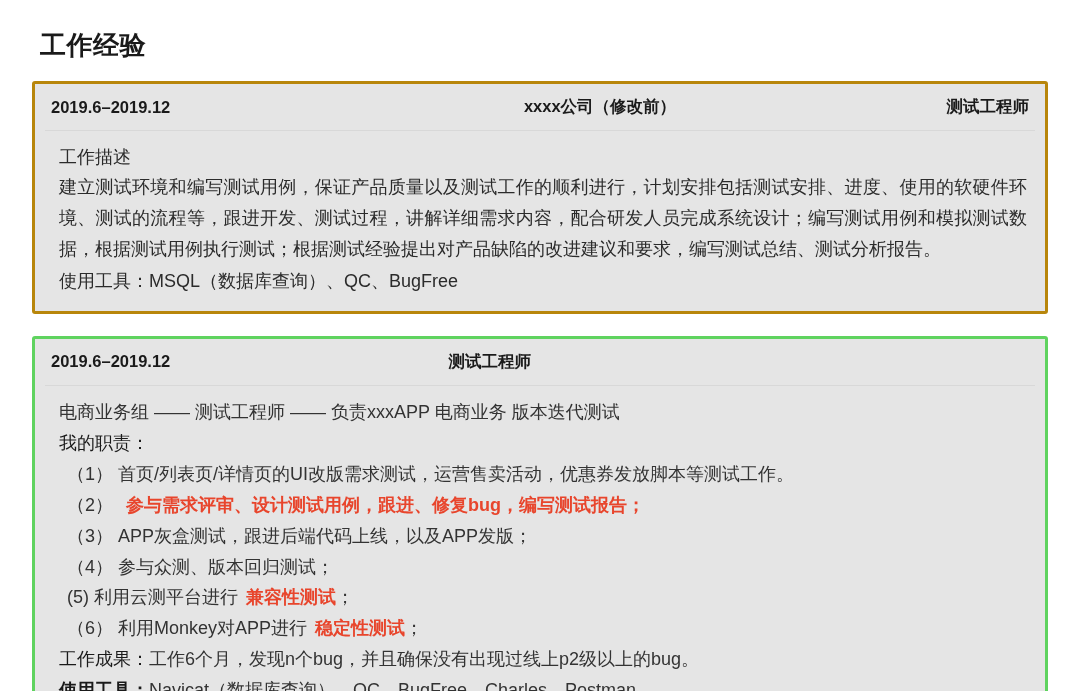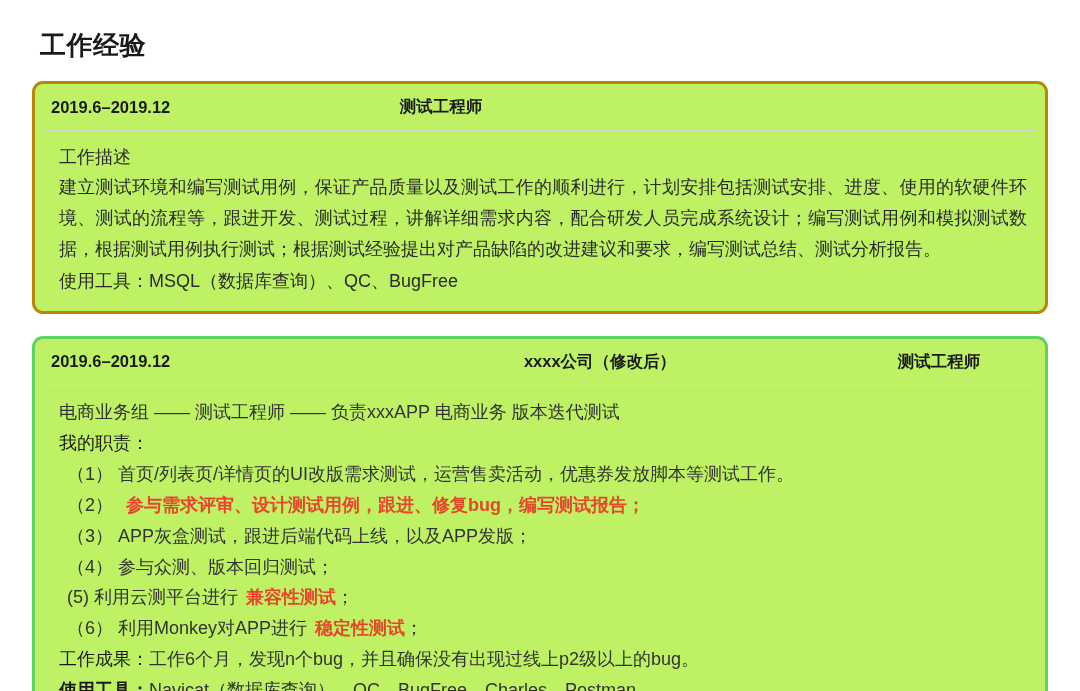--- a/index.html
+++ b/index.html
@@ -23,22 +23,22 @@
   }
   .page-title {
     font-size: 26px;
     font-weight: bold;
     color: #1a1a1a;
     margin: 28px 0 18px 8px;
     letter-spacing: 0.5px;
   }
   .card {
     box-sizing: border-box;
-    border-radius: 11px;
-    background: #bef264;
+    border-radius: 3px;
+    background: #e5e5e5;
     margin-bottom: 22px;
   }
   .card-before {
     border: 3px solid #b8860b;
     padding: 0;
   }
   .card-after {
     border: 3px solid #5fd35f;
     padding: 0;
   }
@@ -55,21 +55,21 @@
     width: 300px;
     text-align: left;
   }
   .head-center {
     flex: 1 1 auto;
     text-align: center;
   }
   .head-right {
     flex: 0 0 auto;
     width: 180px;
-    text-align: center;
+    text-align: right;
   }
   .divider {
     height: 1px;
     background: #d8d8d8;
     margin: 0 10px;
   }
   .card-body {
     padding: 11px 18px 14px 24px;
     font-size: 18px;
     line-height: 1.72;
@@ -111,34 +111,34 @@
 </head>
 <body>
 
 <div class="page">
 
   <h1 class="page-title">工作经验</h1>
 
   <section class="card card-before">
     <div class="card-head">
       <div class="head-left">2019.6–2019.12</div>
+      <div class="head-center">xxxx公司（修改前）</div>
       <div class="head-right">测试工程师</div>
     </div>
     <div class="divider"></div>
     <div class="card-body">
       <p class="line">工作描述</p>
       <p class="para">建立测试环境和编写测试用例，保证产品质量以及测试工作的顺利进行，计划安排包括测试安排、进度、使用的软硬件环境、测试的流程等，跟进开发、测试过程，讲解详细需求内容，配合研发人员完成系统设计；编写测试用例和模拟测试数据，根据测试用例执行测试；根据测试经验提出对产品缺陷的改进建议和要求，编写测试总结、测试分析报告。</p>
       <p class="line"><span>使用工具：</span><span>MSQL（数据库查询）、QC、BugFree</span></p>
     </div>
   </section>
 
   <section class="card card-after">
     <div class="card-head">
       <div class="head-left">2019.6–2019.12</div>
-      <div class="head-center">xxxx公司（修改后）</div>
       <div class="head-right">测试工程师</div>
     </div>
     <div class="divider"></div>
     <div class="card-body">
       <p class="line">电商业务组 —— 测试工程师 —— 负责xxxAPP 电商业务 版本迭代测试</p>
       <p class="line bold">我的职责：</p>
 
       <p class="line indent">
         <span>（1）</span>
         <span>首页/列表页/详情页的UI改版需求测试，运营售卖活动，优惠券发放脚本等测试工作。</span>

